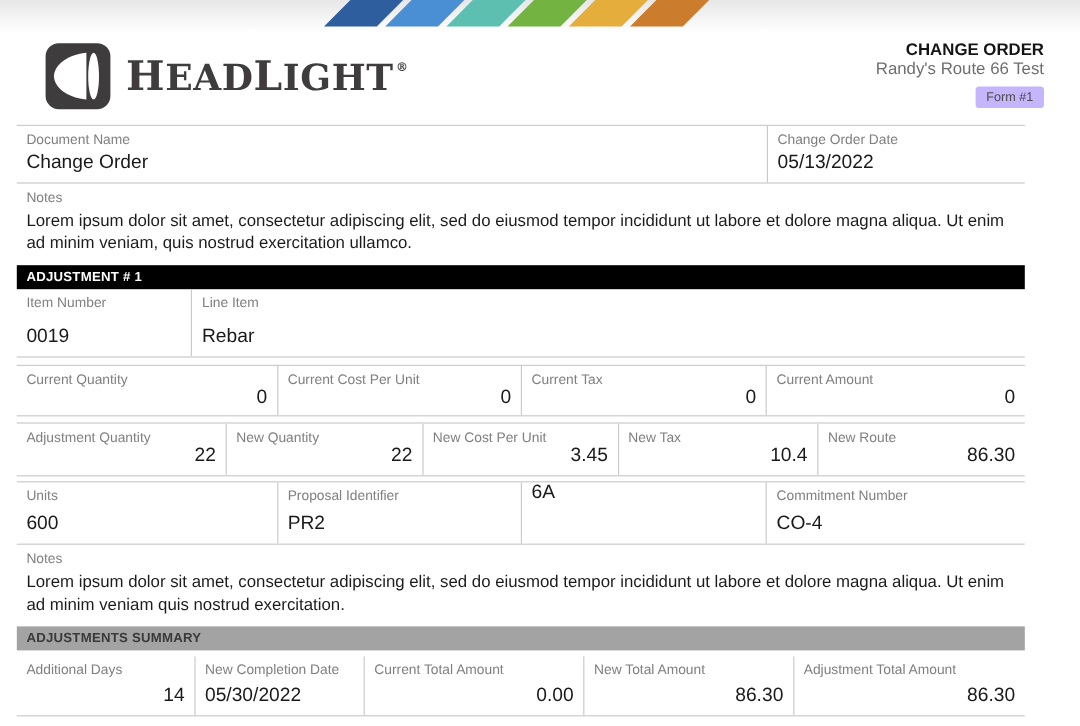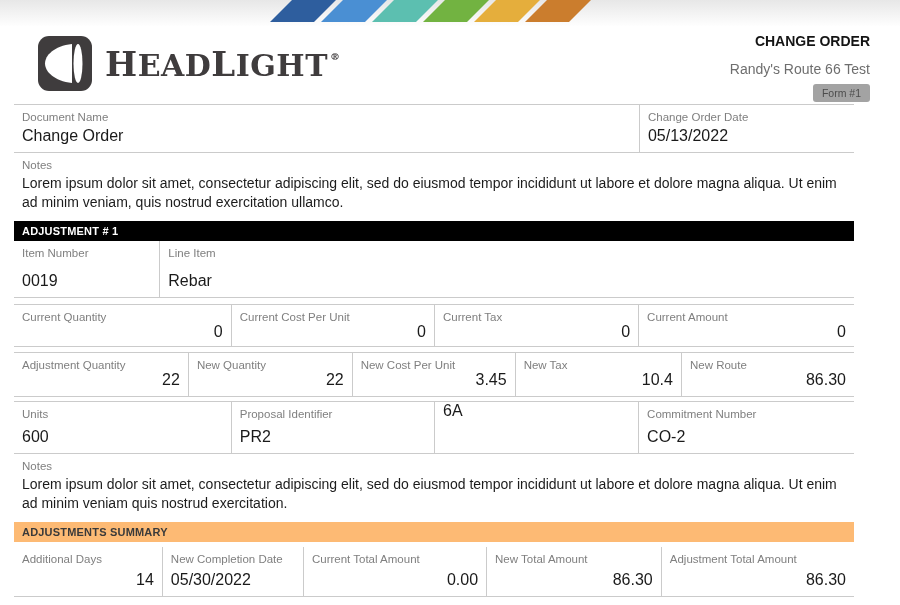--- a/index.html
+++ b/index.html
@@ -16,22 +16,22 @@
   .logo{position:absolute;left:8px;top:36px;display:flex;align-items:center;}
   .logo-icon{width:54px;height:55px;background:#3f3c3d;border-radius:11px;flex:none;}
   .wordmark{margin-left:13px;font-family:"DejaVu Serif",serif;font-weight:bold;
         color:#3f3c3d;display:flex;align-items:baseline;letter-spacing:.5px;}
   .wm-big{font-size:34px;line-height:1;}
   .wm-small{font-size:30px;line-height:1;}
   .wm-reg{font-size:10px;margin-left:2px;position:relative;top:-16px;}
 
   .header-right{position:absolute;right:0;top:33px;text-align:right;}
   .doc-type{font-size:14px;font-weight:bold;color:#141414;}
-  .project{font-size:14px;color:#6e6e6e;margin-top:12px;}
-  .badge{display:inline-block;margin-top:7px;background:#a3a3a3;color:#4c4c4c;
+  .project{font-size:14px;color:#6e6e6e;margin-top:0;}
+  .badge{display:inline-block;margin-top:7px;background:#c4b5fd;color:#4c4c4c;
         font-size:10.5px;padding:3px 9px;border-radius:3px;}
 
   .content{position:absolute;top:104px;left:14px;width:840px;}
   .frow{display:flex;border-bottom:1px solid #cbcbcb;box-sizing:border-box;}
   .topb{border-top:1px solid #cbcbcb;}
   .fcell{display:flex;flex-direction:column;justify-content:space-between;
         box-sizing:border-box;min-width:0;}
   .fcell + .fcell{border-left:1px solid #cbcbcb;}
   .flabel{font-size:11.5px;color:#7f7f7f;padding:6px 8px 0;white-space:nowrap;}
   .fvalue{font-size:16px;color:#1a1a1a;padding:0 8px 7px;}
@@ -40,21 +40,21 @@
   .h-adj{height:45px}.h-units{height:53px}.h-sum{height:50px}
   .gap6{height:6px}.gap5{height:5px}.gap4{height:4px}
 
   .notes{padding:6px 8px 9px;}
   .notes-label{font-size:11.5px;color:#7f7f7f;}
   .notes-text{font-size:14px;color:#1c1c1c;line-height:19px;margin-top:3px;}
 
   .section-bar{height:20px;line-height:20px;padding-left:8px;font-size:11px;
         font-weight:bold;letter-spacing:.2px;}
   .bar-blue{background:#000000;color:#ffffff;}
-  .bar-gray{background:#fdba74;color:#3a3a3a;}
+  .bar-gray{background:#a3a3a3;color:#3a3a3a;}
 </style>
 </head>
 <body>
 
 <div class="page">
 
   <div class="top-band"></div>
   <div class="stripes">
     <div class="stripe s1" style="background-color: rgb(46, 94, 158);"></div>
     <div class="stripe s2" style="background-color: rgb(74, 143, 211);"></div>
@@ -173,21 +173,21 @@
       </div>
       <div class="fcell" style="width:24.2%">
         <div class="flabel">Proposal Identifier</div>
         <div class="fvalue">PR2</div>
       </div>
       <div class="fcell" style="width:24.3%">
         <div class="fvalue">6A</div>
       </div>
       <div class="fcell" style="width:25.7%">
         <div class="flabel">Commitment Number</div>
-        <div class="fvalue">CO-2</div>
+        <div class="fvalue">CO-4</div>
       </div>
     </div>
 
     <div class="notes">
       <div class="notes-label">Notes</div>
       <div class="notes-text">Lorem ipsum dolor sit amet, consectetur adipiscing elit, sed do eiusmod tempor incididunt ut labore et dolore magna aliqua. Ut enim ad minim veniam quis nostrud exercitation.</div>
     </div>
 
     <div class="section-bar bar-gray">ADJUSTMENTS SUMMARY</div>
 

